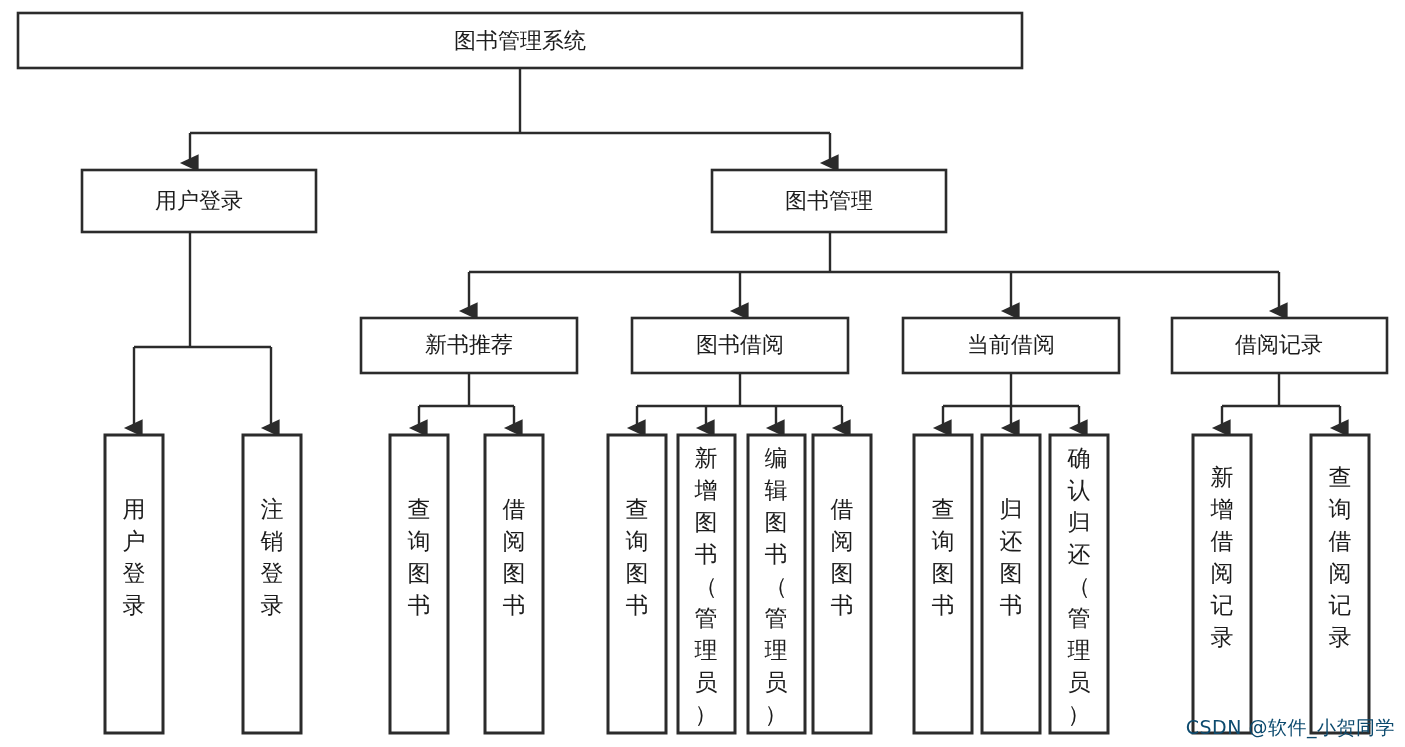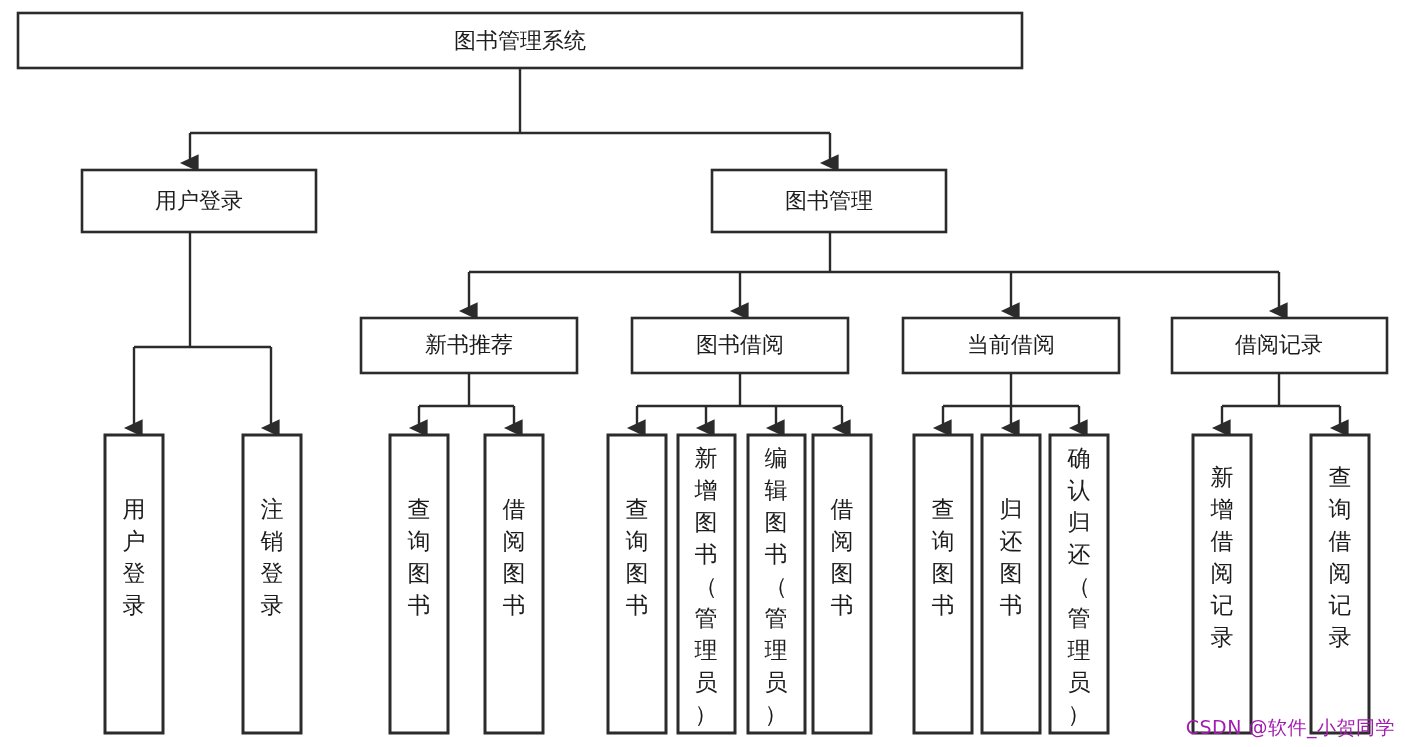--- a/index.html
+++ b/index.html
@@ -60,21 +60,21 @@
     font-size: 23px;
     fill: #1c1c1c;
     text-anchor: middle;
   }
   .watermark-text {
     position: absolute;
     right: 10px;
     bottom: 6px;
     font-family: "DejaVu Sans", "Liberation Sans", sans-serif;
     font-size: 19px;
-    color: #a21caf;
+    color: #0c4a6e;
     letter-spacing: 0.5px;
     white-space: nowrap;
     user-select: none;
   }
 </style>
 </head>
 <body>
 
 <div id="diagram-root">
 

